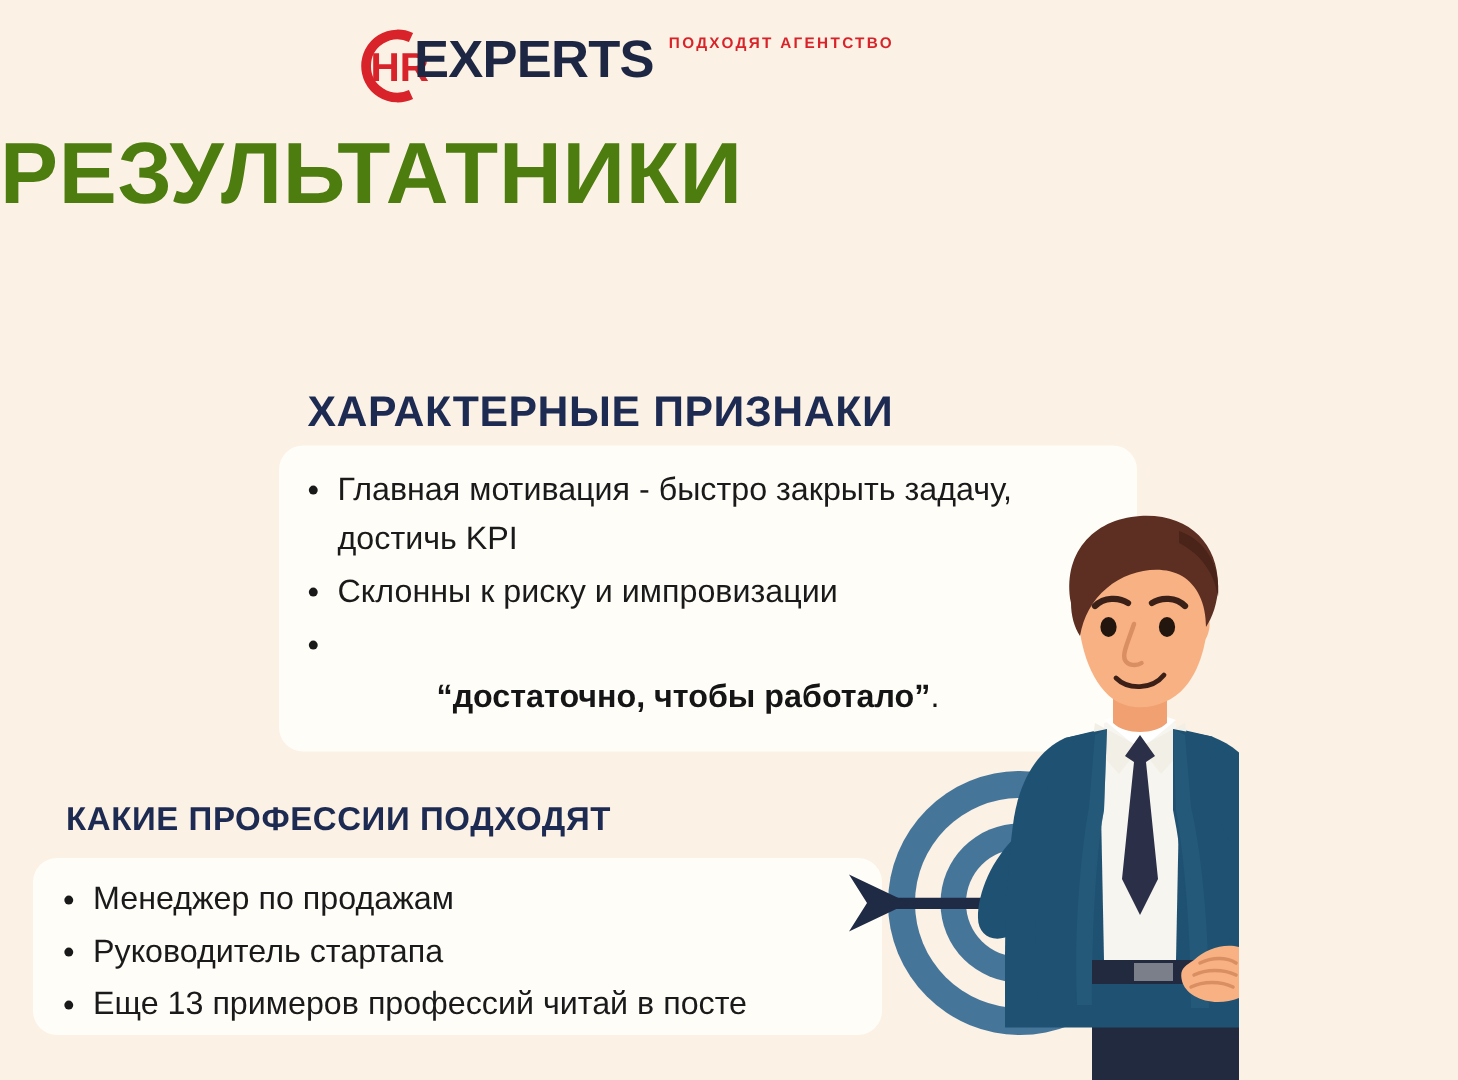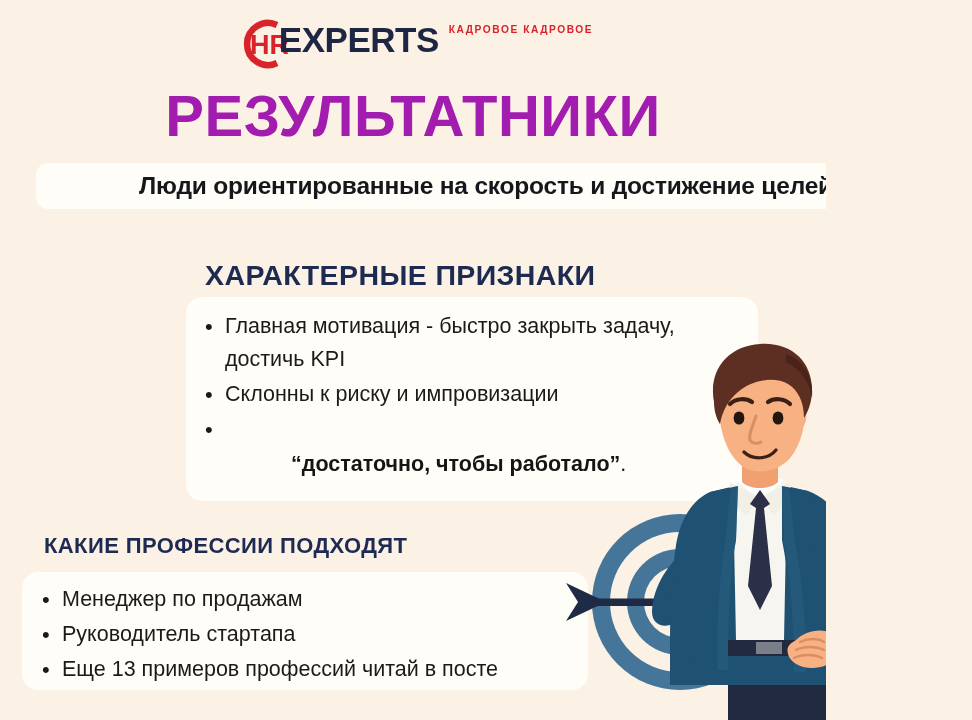--- a/index.html
+++ b/index.html
@@ -70,24 +70,23 @@
     margin-top: 1px;
     margin-left: 10px;
     font-family: "Liberation Sans", sans-serif;
   }
 
   
   .main-title {
     position: absolute;
     top: 86px;
     left: 0; right: 0;
-    text-align: center;
     font-size: 58px;
     font-weight: bold;
-    color: #a21caf;
+    color: #4d7c0f;
     letter-spacing: 0.5px;
     font-family: "Liberation Sans", sans-serif;
     line-height: 1.05;
   }
 
   
   .subtitle-banner {
     position: absolute;
     top: 163px;
     left: 36px;
@@ -208,30 +207,27 @@
   <div class="logo-wrap">
     <div class="logo-inner">
       <div class="logo-mark">
         <svg width="60" height="52" viewBox="0 0 60 52" xmlns="http://www.w3.org/2000/svg">
           <path d="M44 7 A21 21 0 1 0 44 45" fill="none" stroke="#d8232a" stroke-width="6.5" stroke-linecap="butt"></path>
           <text x="17" y="36" font-family="Liberation Sans, sans-serif" font-size="27" font-weight="bold" fill="#d8232a">HR</text>
         </svg>
       </div>
       <div class="logo-textblock">
         <div class="logo-experts">EXPERTS</div>
-        <div class="logo-tagline">КАДРОВОЕ КАДРОВОЕ</div>
+        <div class="logo-tagline">ПОДХОДЯТ АГЕНТСТВО</div>
       </div>
     </div>
   </div>
 
   <div class="main-title">РЕЗУЛЬТАТНИКИ</div>
 
-  <div class="subtitle-banner">
-    <div class="subtitle-text">Люди ориентированные на скорость и достижение целей</div>
-  </div>
 
   <div class="section1-heading">ХАРАКТЕРНЫЕ ПРИЗНАКИ</div>
   <div class="card1"></div>
   <div class="card1-list">
     <div class="bullet-row">
       <span class="bullet-dot">•</span>
       <span class="bullet-text">Главная мотивация - быстро закрыть задачу, достичь KPI</span>
     </div>
     <div class="bullet-row">
       <span class="bullet-dot">•</span>

